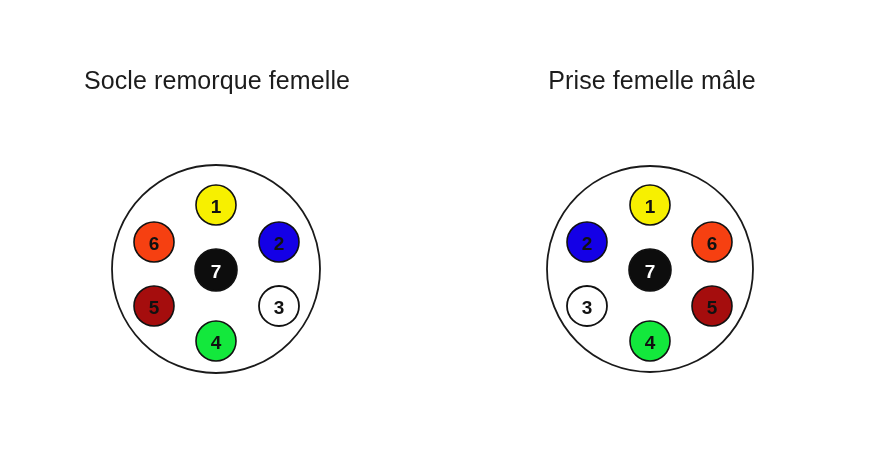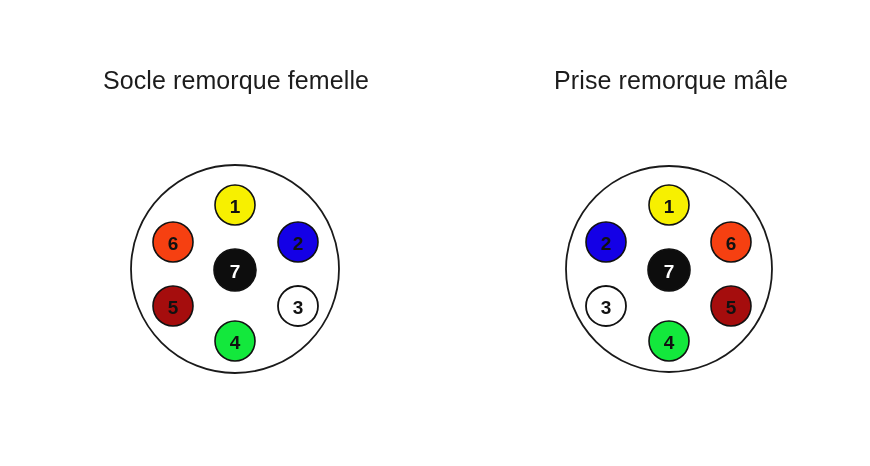--- a/index.html
+++ b/index.html
@@ -17,21 +17,20 @@
 
   .diagram-root {
     position: absolute;
     inset: 0;
   }
 
   .connector-panel {
     position: absolute;
     top: 0;
     height: 466px;
-    padding-left: 38px;
   }
   .connector-panel.left  { left: 0;   width: 434px; }
   .connector-panel.right { left: 434px; width: 436px; }
 
   .panel-title {
     position: absolute;
     top: 66px;
     left: 0;
     width: 100%;
     text-align: center;
@@ -98,21 +97,21 @@
         <text class="pin-label dark pin-text-0-5" x="154" y="243" fill="#111111">6</text>
       </g>
       <g>
         <circle class="pin-circle-0-6" cx="216" cy="270" r="21" fill="#0d0d0d" stroke="#111111" stroke-width="1.6"></circle>
         <text class="pin-label light pin-text-0-6" x="216" y="271" fill="#ffffff">7</text>
       </g>
     </svg>
   </div>
 
   <div class="connector-panel right">
-    <div class="panel-title">Prise remorque mâle</div>
+    <div class="panel-title">Prise femelle mâle</div>
     <svg class="connector-svg" viewBox="0 0 436 466">
       <circle class="outline-circle-1" cx="216" cy="269" r="103" fill="#ffffff" stroke="#1a1a1a" stroke-width="1.8"></circle>
 
       <g>
         <circle class="pin-circle-1-0" cx="216" cy="205" r="20" fill="#f7f000" stroke="#111111" stroke-width="1.6"></circle>
         <text class="pin-label dark pin-text-1-0" x="216" y="206" fill="#111111">1</text>
       </g>
       <g>
         <circle class="pin-circle-1-1" cx="278" cy="242" r="20" fill="#f64011" stroke="#111111" stroke-width="1.6"></circle>
         <text class="pin-label dark pin-text-1-1" x="278" y="243" fill="#111111">6</text>

